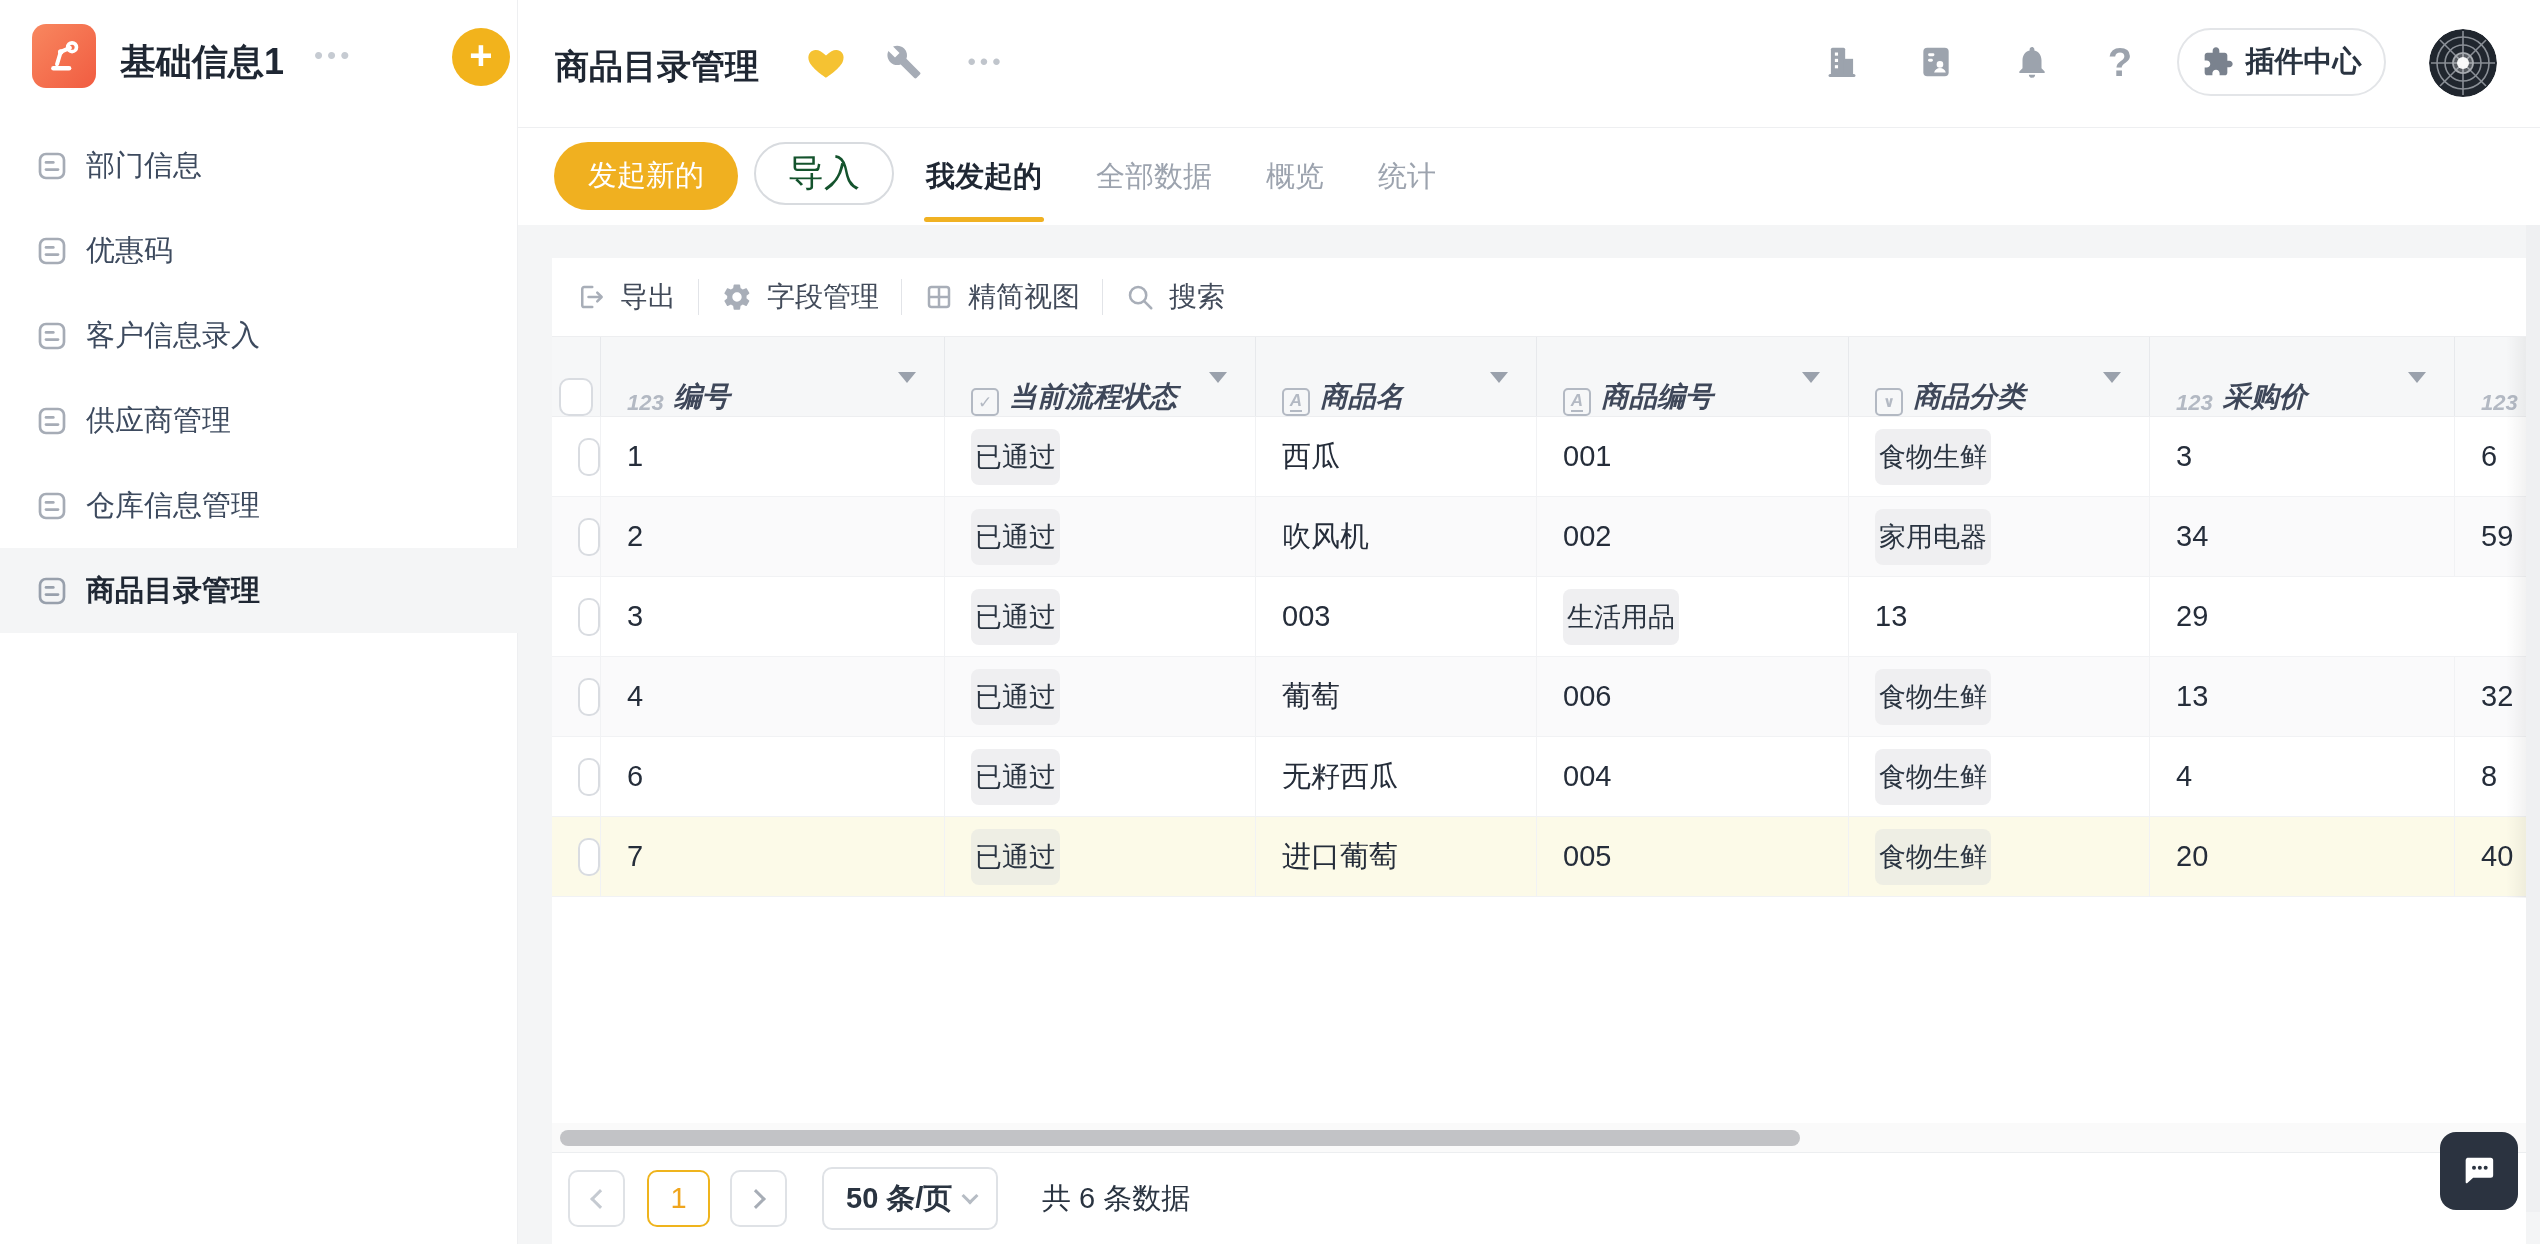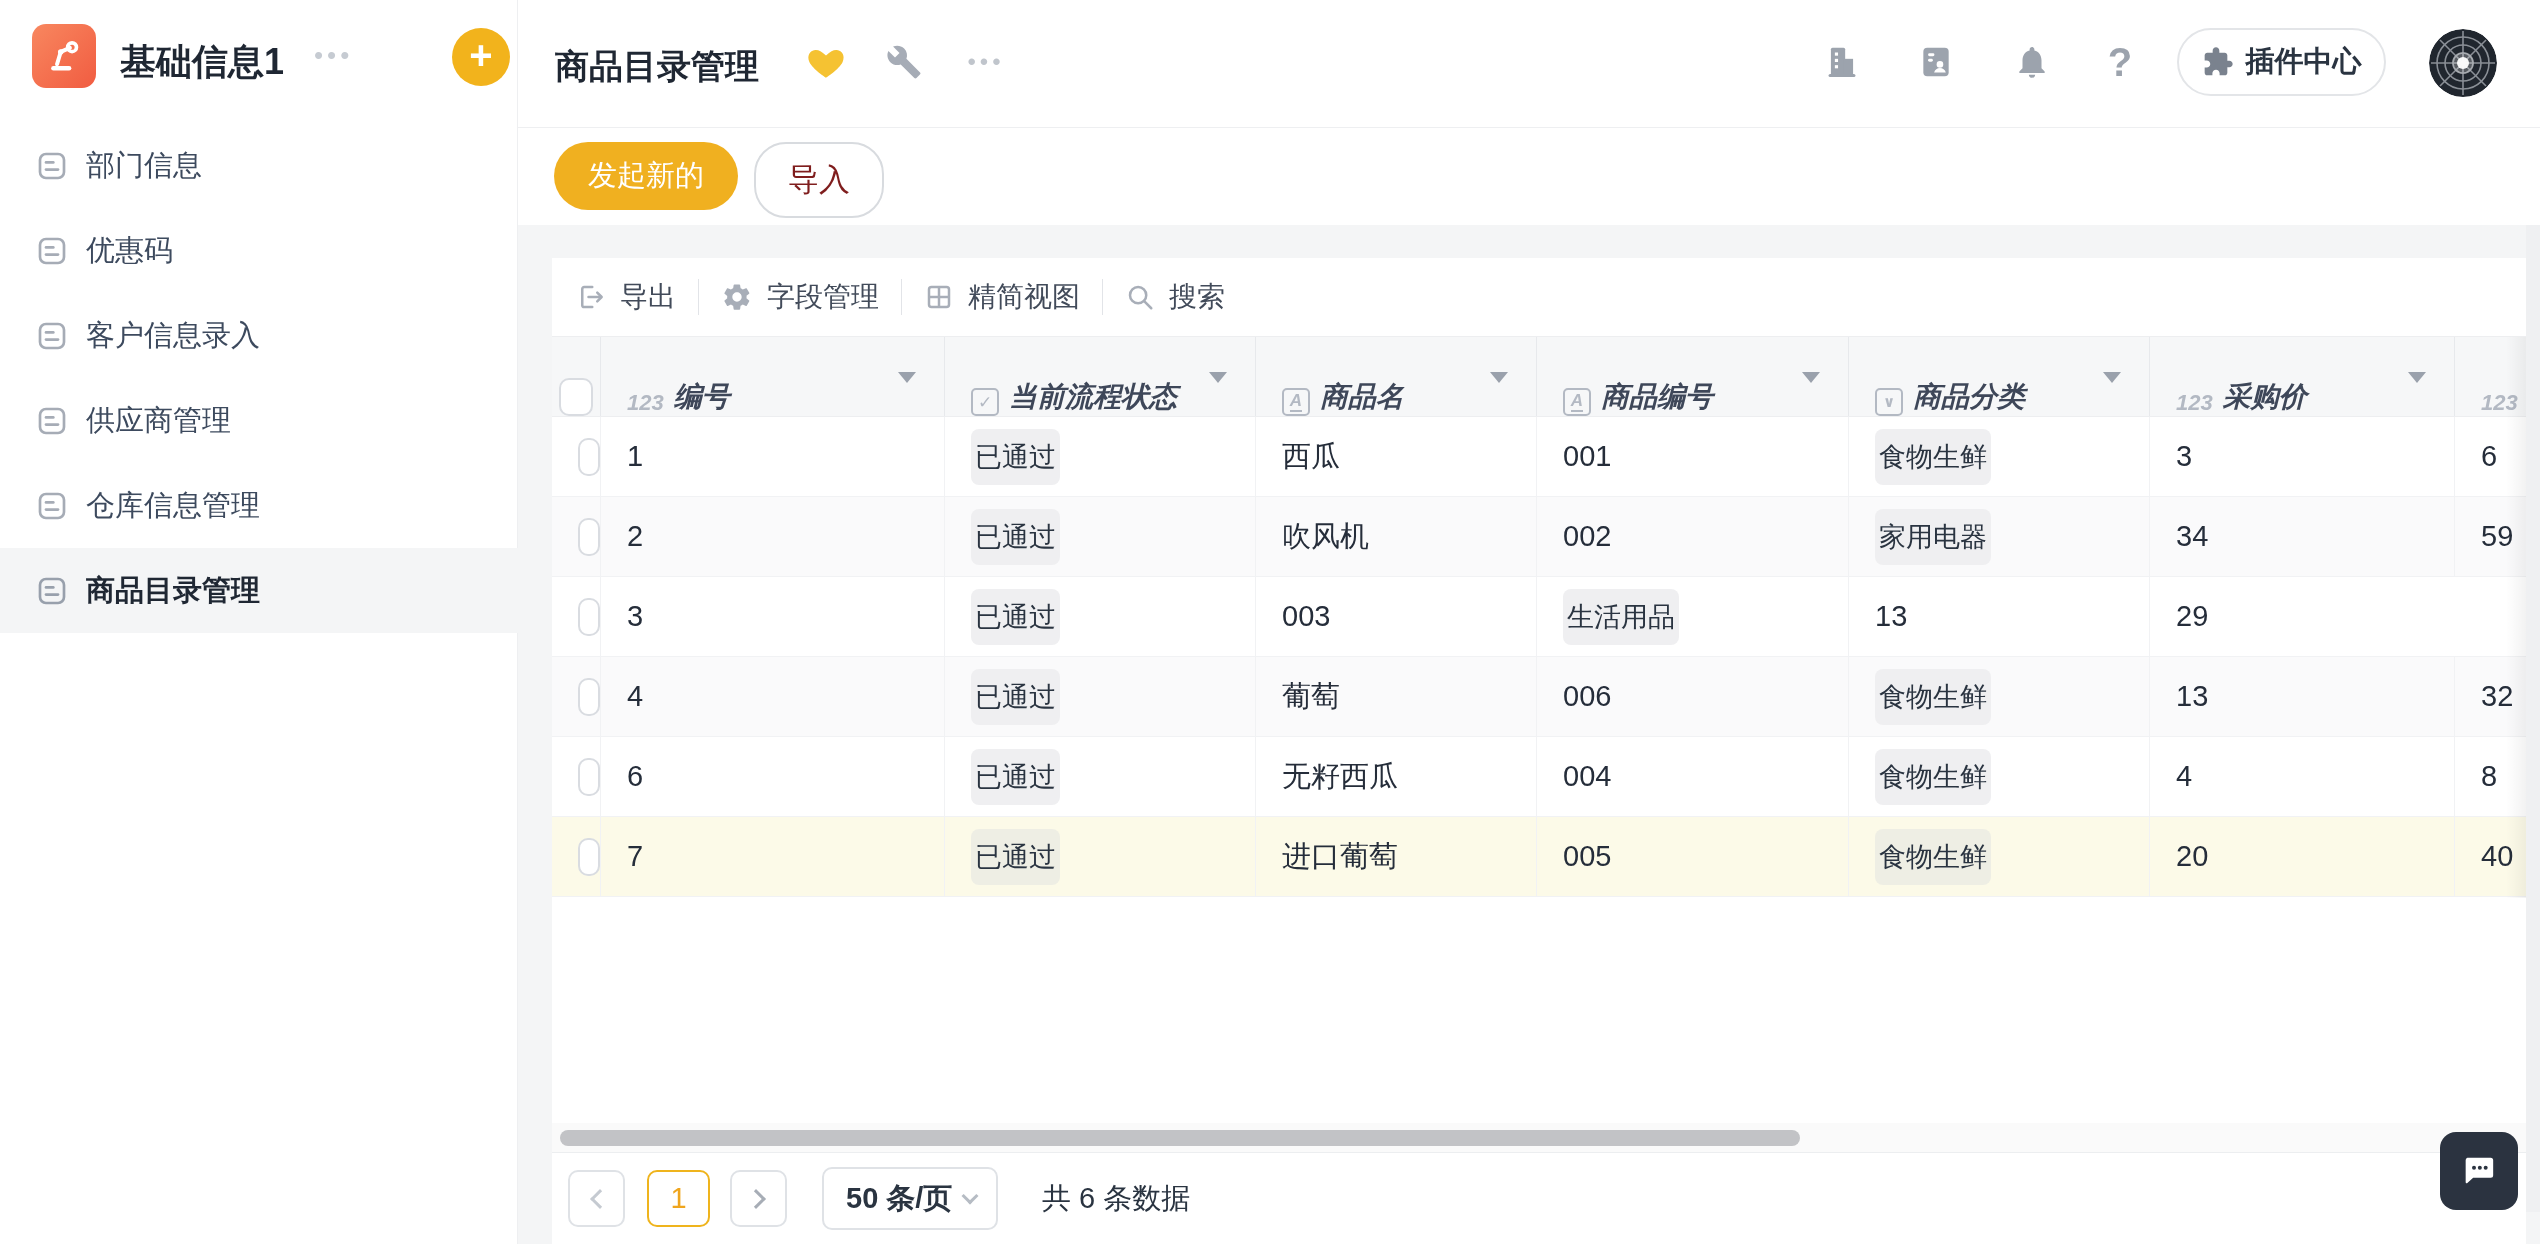--- a/index.html
+++ b/index.html
@@ -38,22 +38,22 @@
   .ic-question::before { content:"?"; font-size:40px; font-weight:700; color:#9CA3AD; }
   .plugin-btn { position:absolute; left:1659px; top:28px; width:209px; height:68px; border:2px solid #E3E5E8; border-radius:34px;
                 background:#fff; display:flex; align-items:center; justify-content:center; gap:12px; cursor:pointer; }
   .plugin-btn .pb-label { font-size:29px; color:#2A3441; font-weight:600; }
   .avatar { position:absolute; left:1911px; top:29px; width:68px; height:68px; border-radius:50%; overflow:hidden; cursor:pointer; }
 
   
   .tabbar { position:absolute; left:518px; top:128px; width:2022px; height:97px; background:#fff; }
   .btn-new { position:absolute; left:36px; top:14px; height:68px; padding:0 34px; border-radius:34px; background:#F0B020;
              color:#fff; font-size:29px; display:flex; align-items:center; border:none; cursor:pointer; }
-  .btn-import { position:absolute; left:236px; top:14px; height:76px; padding:0 32px; border-radius:32px; background:#fff;
-                border:2px solid #D8DBDF; color:#7f1d1d; font-size:31px; display:flex; align-items:center; cursor:pointer; }
+  .btn-import { position:absolute; left:236px; top:14px; height:63px; padding:0 32px; border-radius:32px; background:#fff;
+                border:2px solid #D8DBDF; color:#14532d; font-size:36px; display:flex; align-items:center; cursor:pointer; }
   .tabs { position:absolute; left:406px; top:0; height:97px; display:flex; align-items:center; gap:50px; }
   .tab { position:relative; font-size:29px; color:#9CA3AE; height:97px; display:flex; align-items:center; padding:0 2px; cursor:pointer; }
   .tab.active { color:#1F2733; font-weight:700; }
   .tab.active::after { content:""; position:absolute; left:0; right:0; bottom:3px; height:5px; border-radius:3px; background:#F0B122; }
 
   
   .content { position:absolute; left:518px; top:225px; width:2022px; height:1019px; background:#F4F5F6; }
   .gutter { position:absolute; right:0; top:0; width:14px; height:987px; background:#EFF0F2; }
 
   .panel { position:absolute; left:34px; top:33px; width:1974px; height:865px; background:#fff; }
@@ -241,20 +241,26 @@
         </g>
         <circle cx="34" cy="34" r="6" fill="#fff" opacity="0.95"></circle>
           <circle cx="34" cy="34" r="11" fill="#fff" opacity="0.25"></circle>
       </svg>
     </div>
   </div>
 
   <div class="tabbar">
     <button class="btn-new">发起新的</button>
     <button class="btn-import">导入</button>
+    <div class="tabs">
+      <div class="tab active">我发起的</div>
+      <div class="tab">全部数据</div>
+      <div class="tab">概览</div>
+      <div class="tab">统计</div>
+    </div>
   </div>
 
   <div class="content">
     <div class="gutter"></div>
 
     <div class="panel">
 
       <div class="toolbar">
         <div class="tool tool-export">
           <svg width="30" height="30" viewBox="0 0 24 24">

